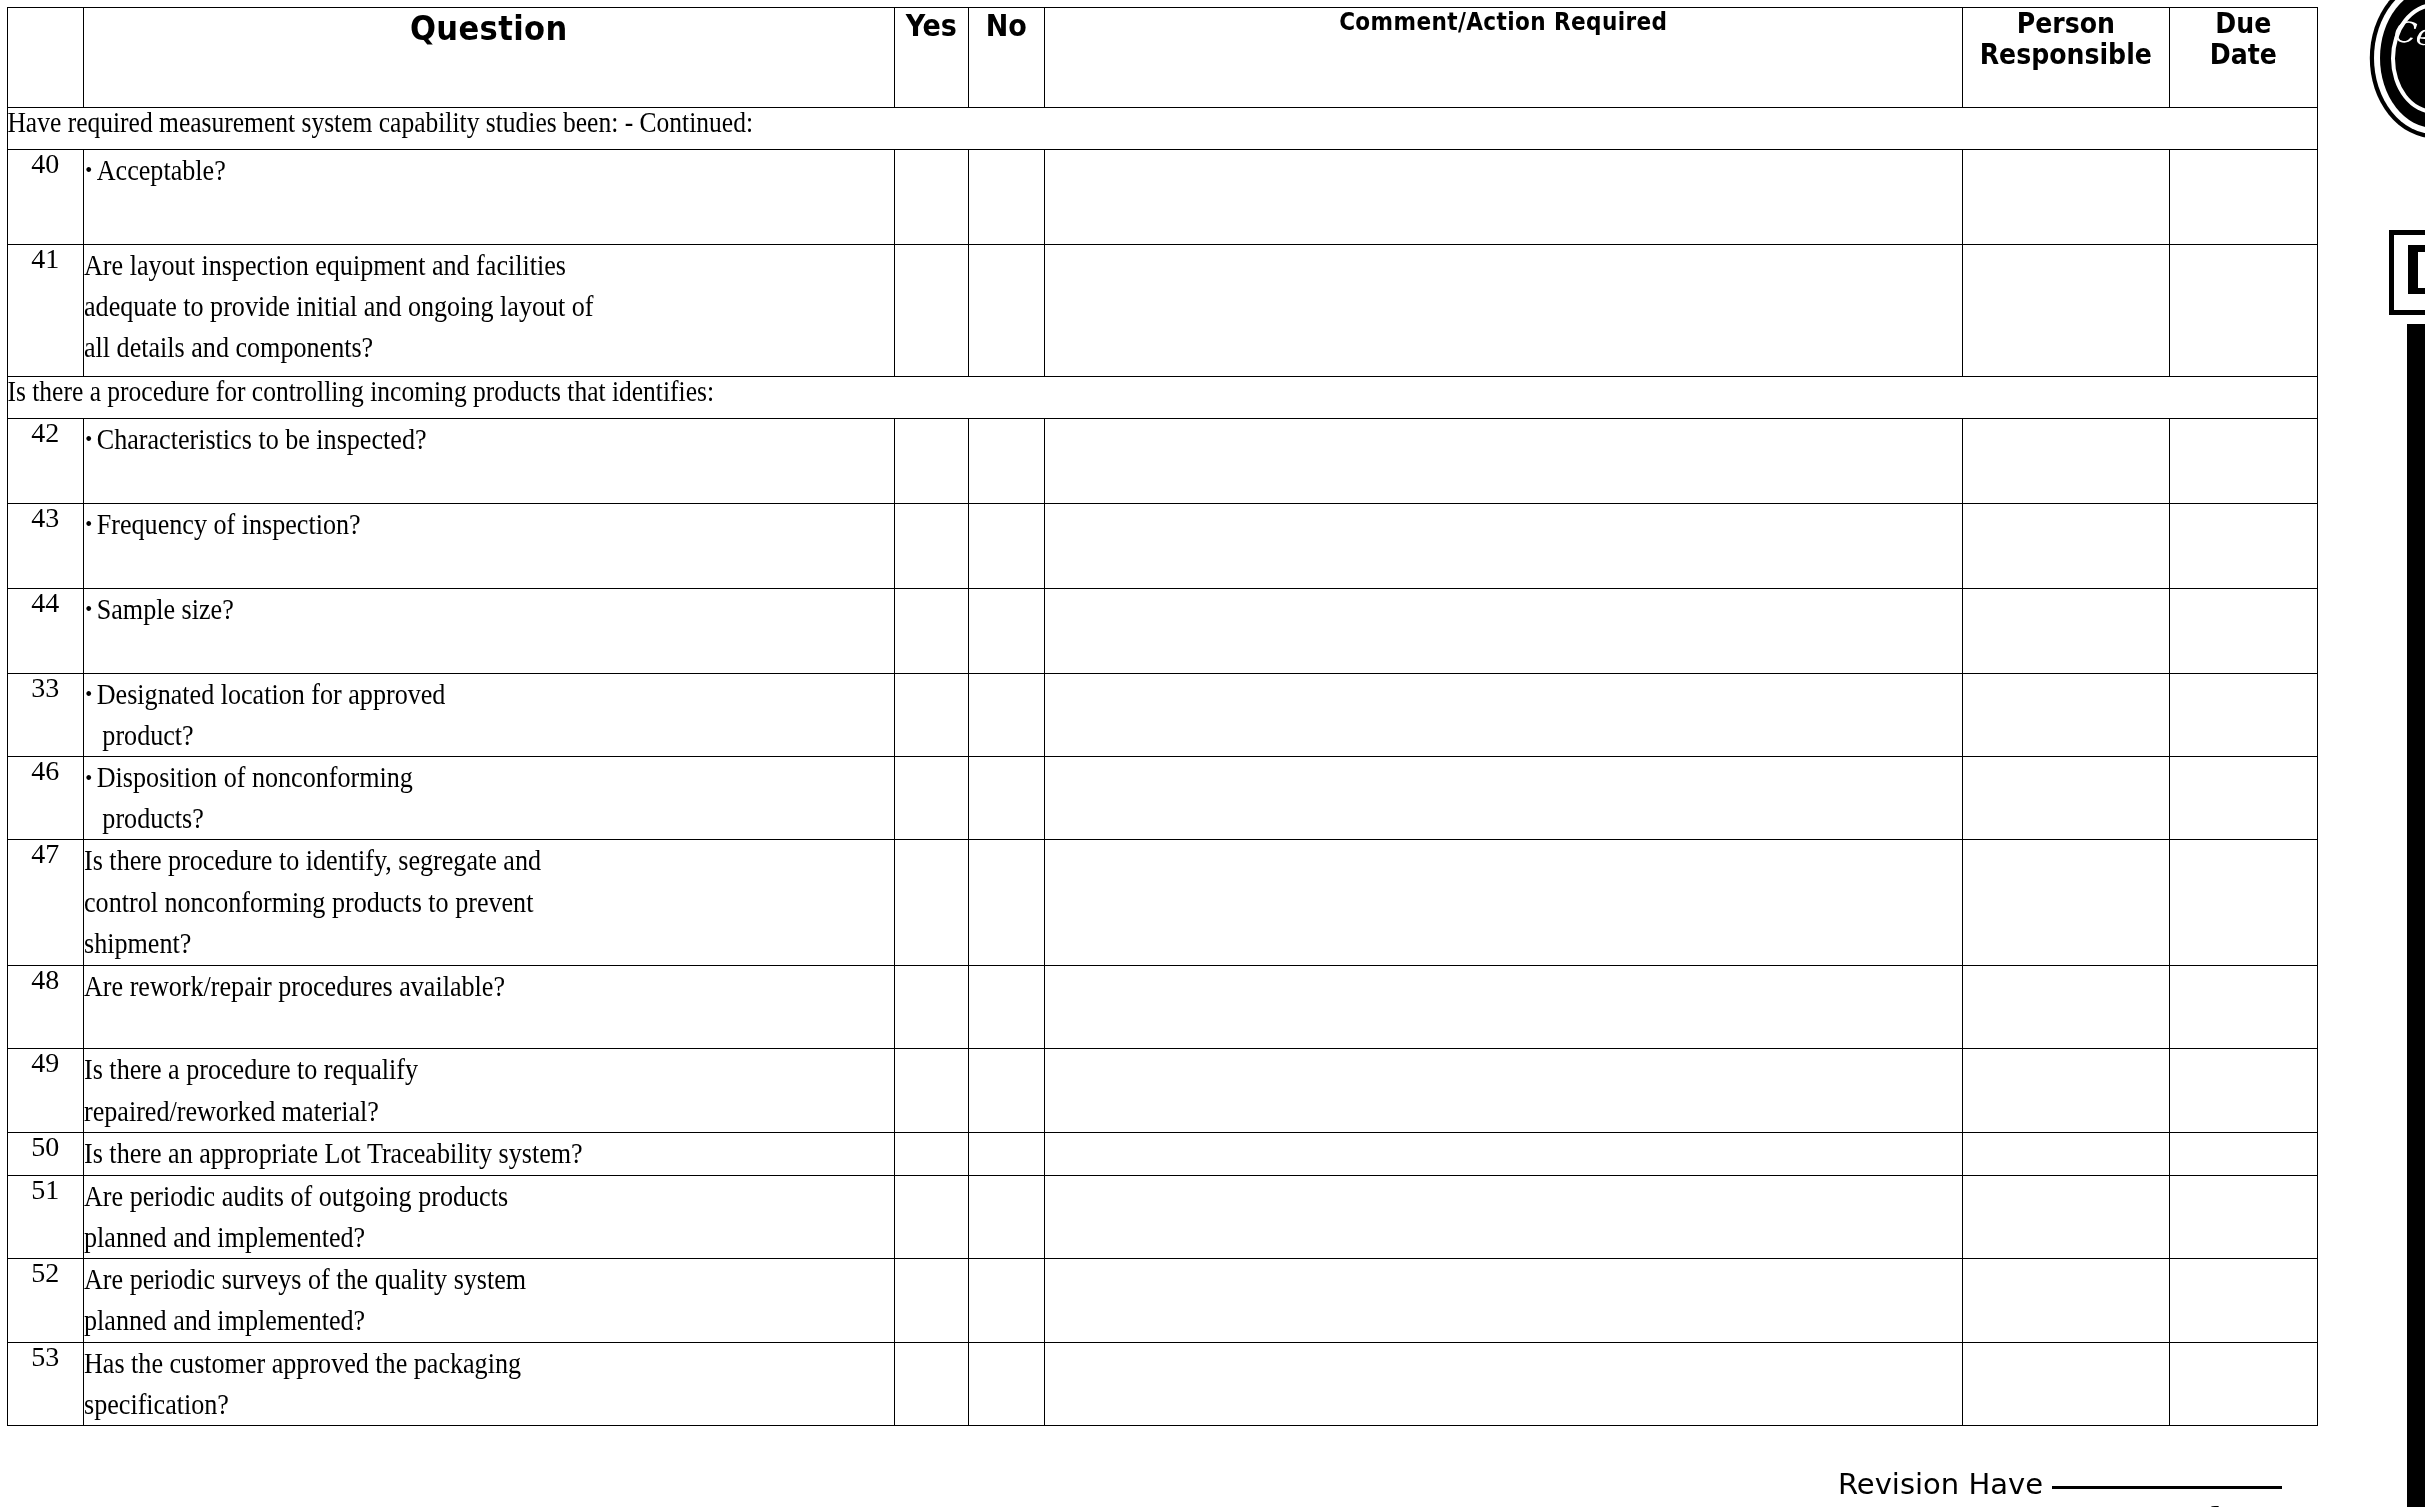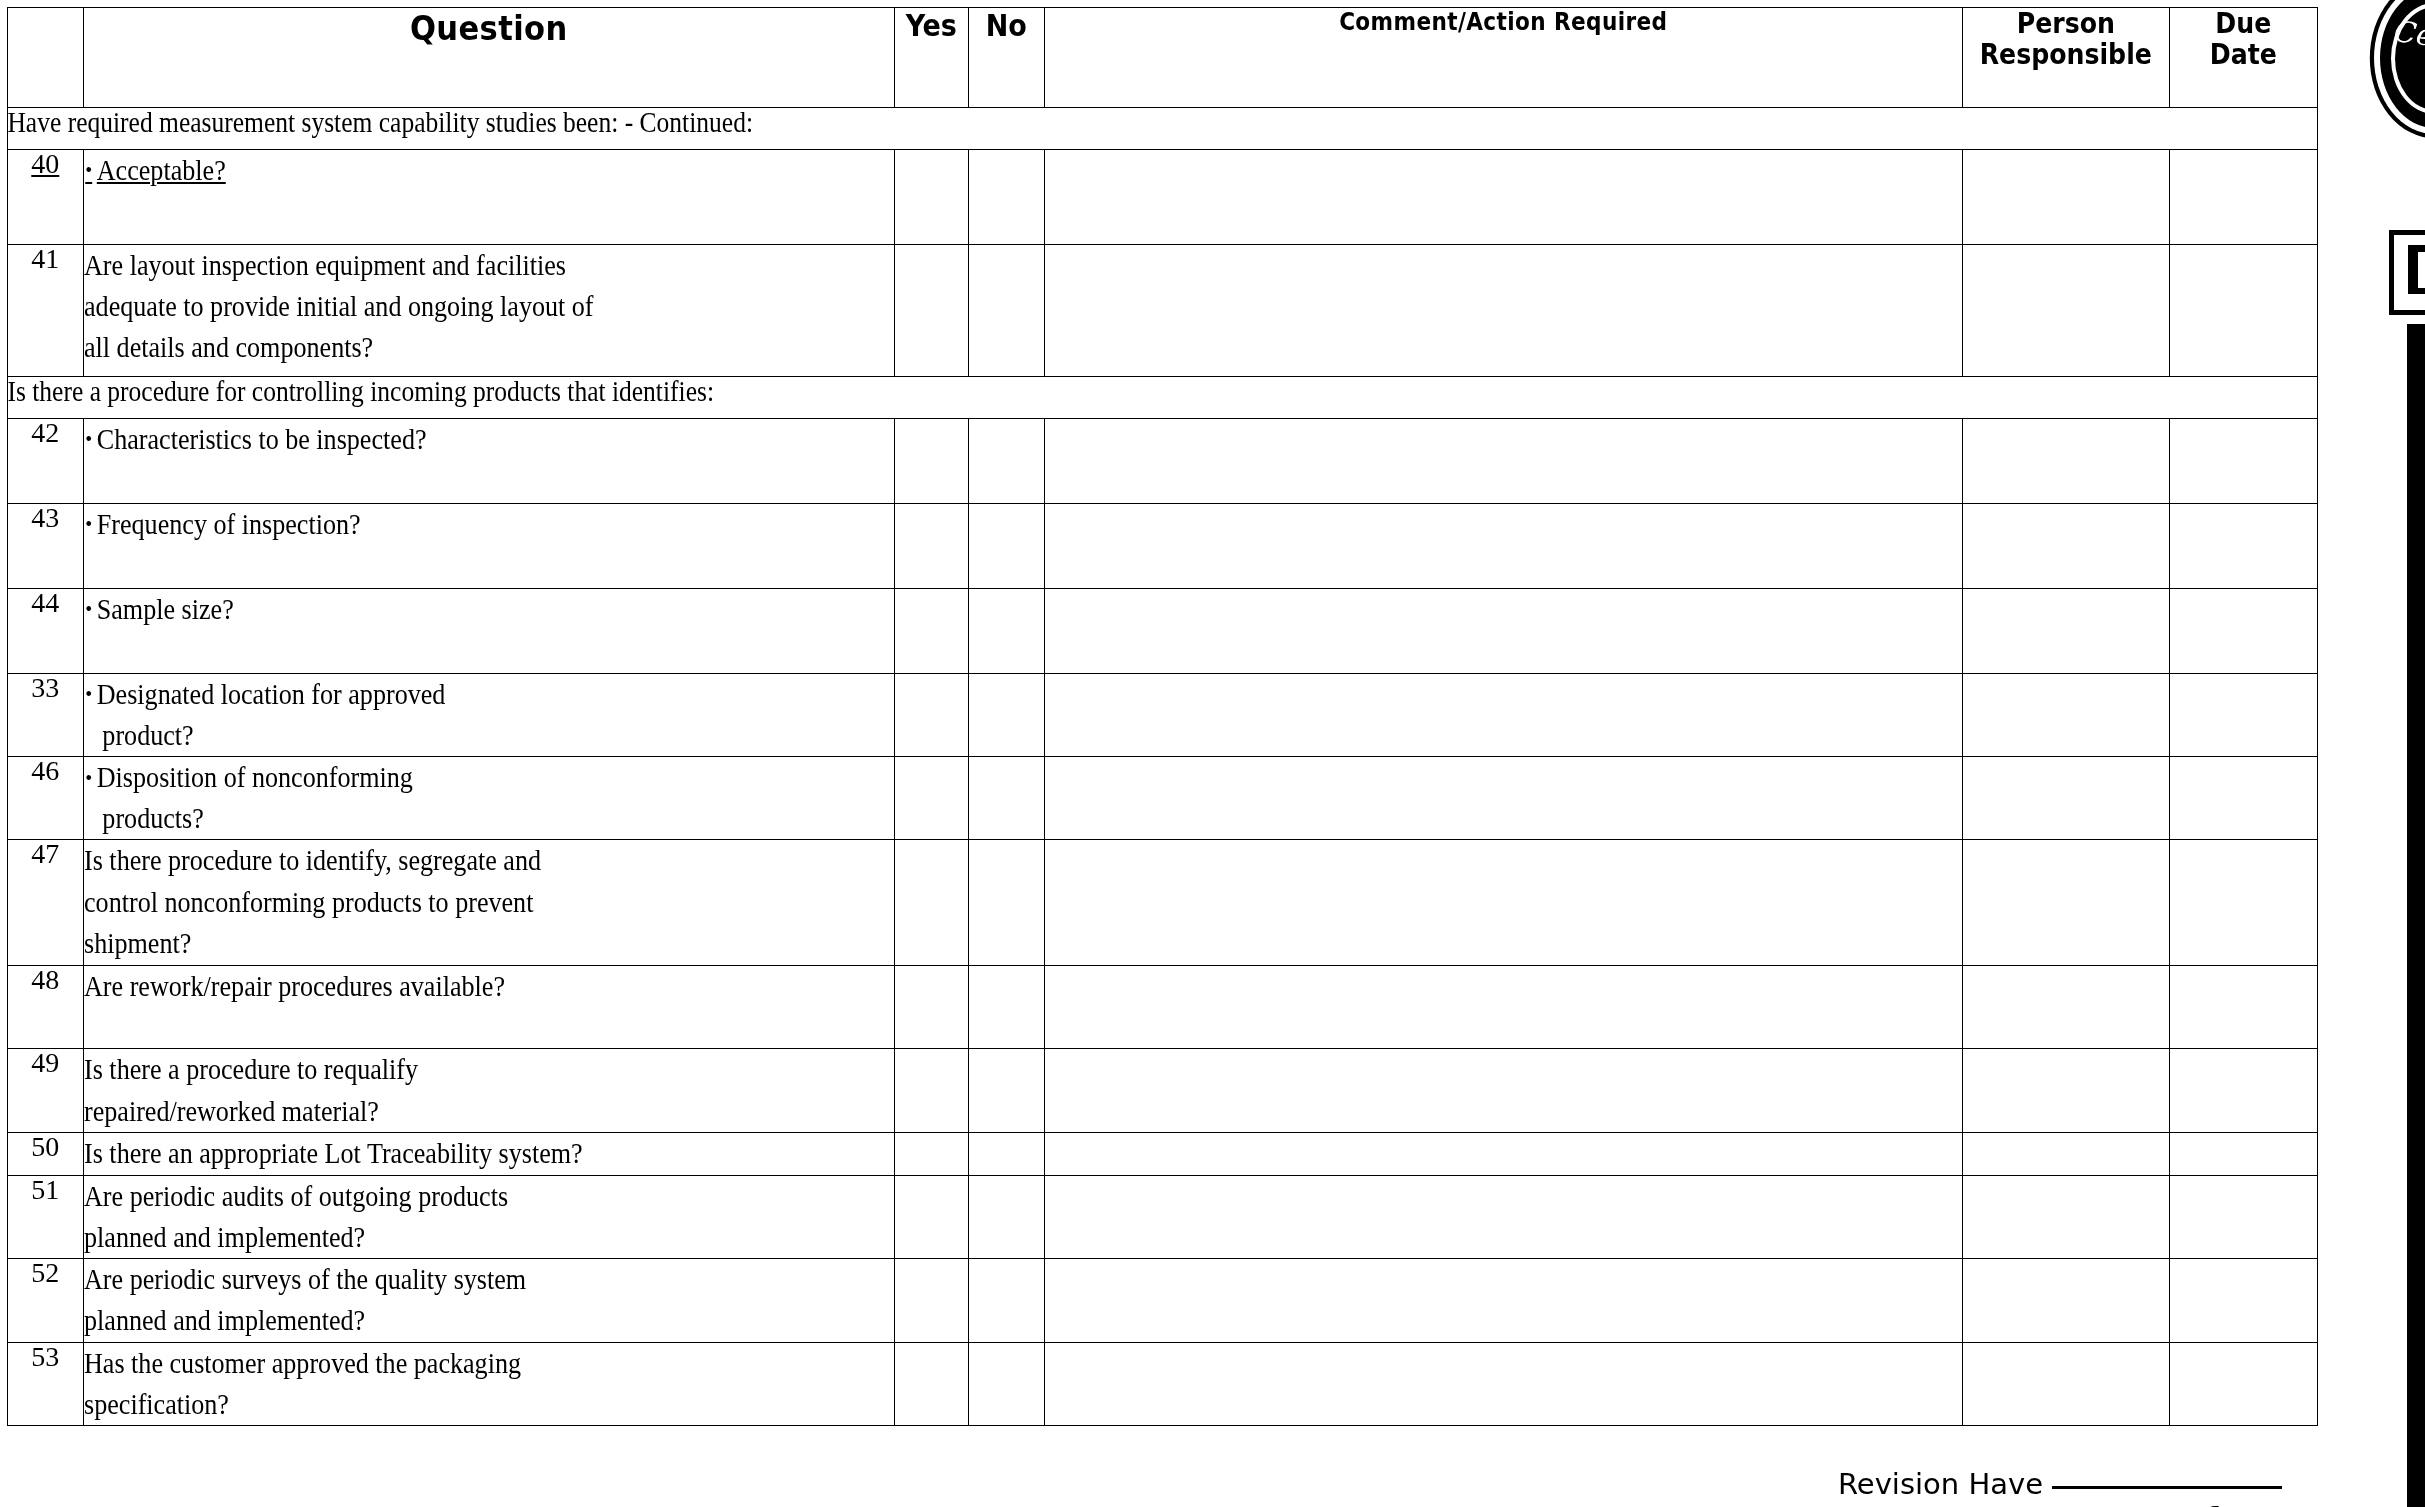--- a/index.html
+++ b/index.html
@@ -234,21 +234,21 @@
         <th class="h-due">
           <span>Due</span><br>
           <span>Date</span>
         </th>
       </tr>
     </thead>
     <tbody id="table-body">
         <tr class="section-row">
           <td class="section-text" colspan="7">Have required measurement system capability studies been: - Continued:</td>
         </tr>
-        <tr class="q-row" style="height: 95px; text-decoration: underline;">
+        <tr class="q-row" style="height: 95px;">
           <td class="cell-num">40</td>
           <td class="cell-q">
             <span class="qtext bullet-wrap"><span class="bullet">•</span><span>Acceptable?</span></span>
           </td>
           <td class="cell-yes"></td>
           <td class="cell-no"></td>
           <td class="cell-comment"></td>
           <td class="cell-person"></td>
           <td class="cell-due"></td>
         </tr>

